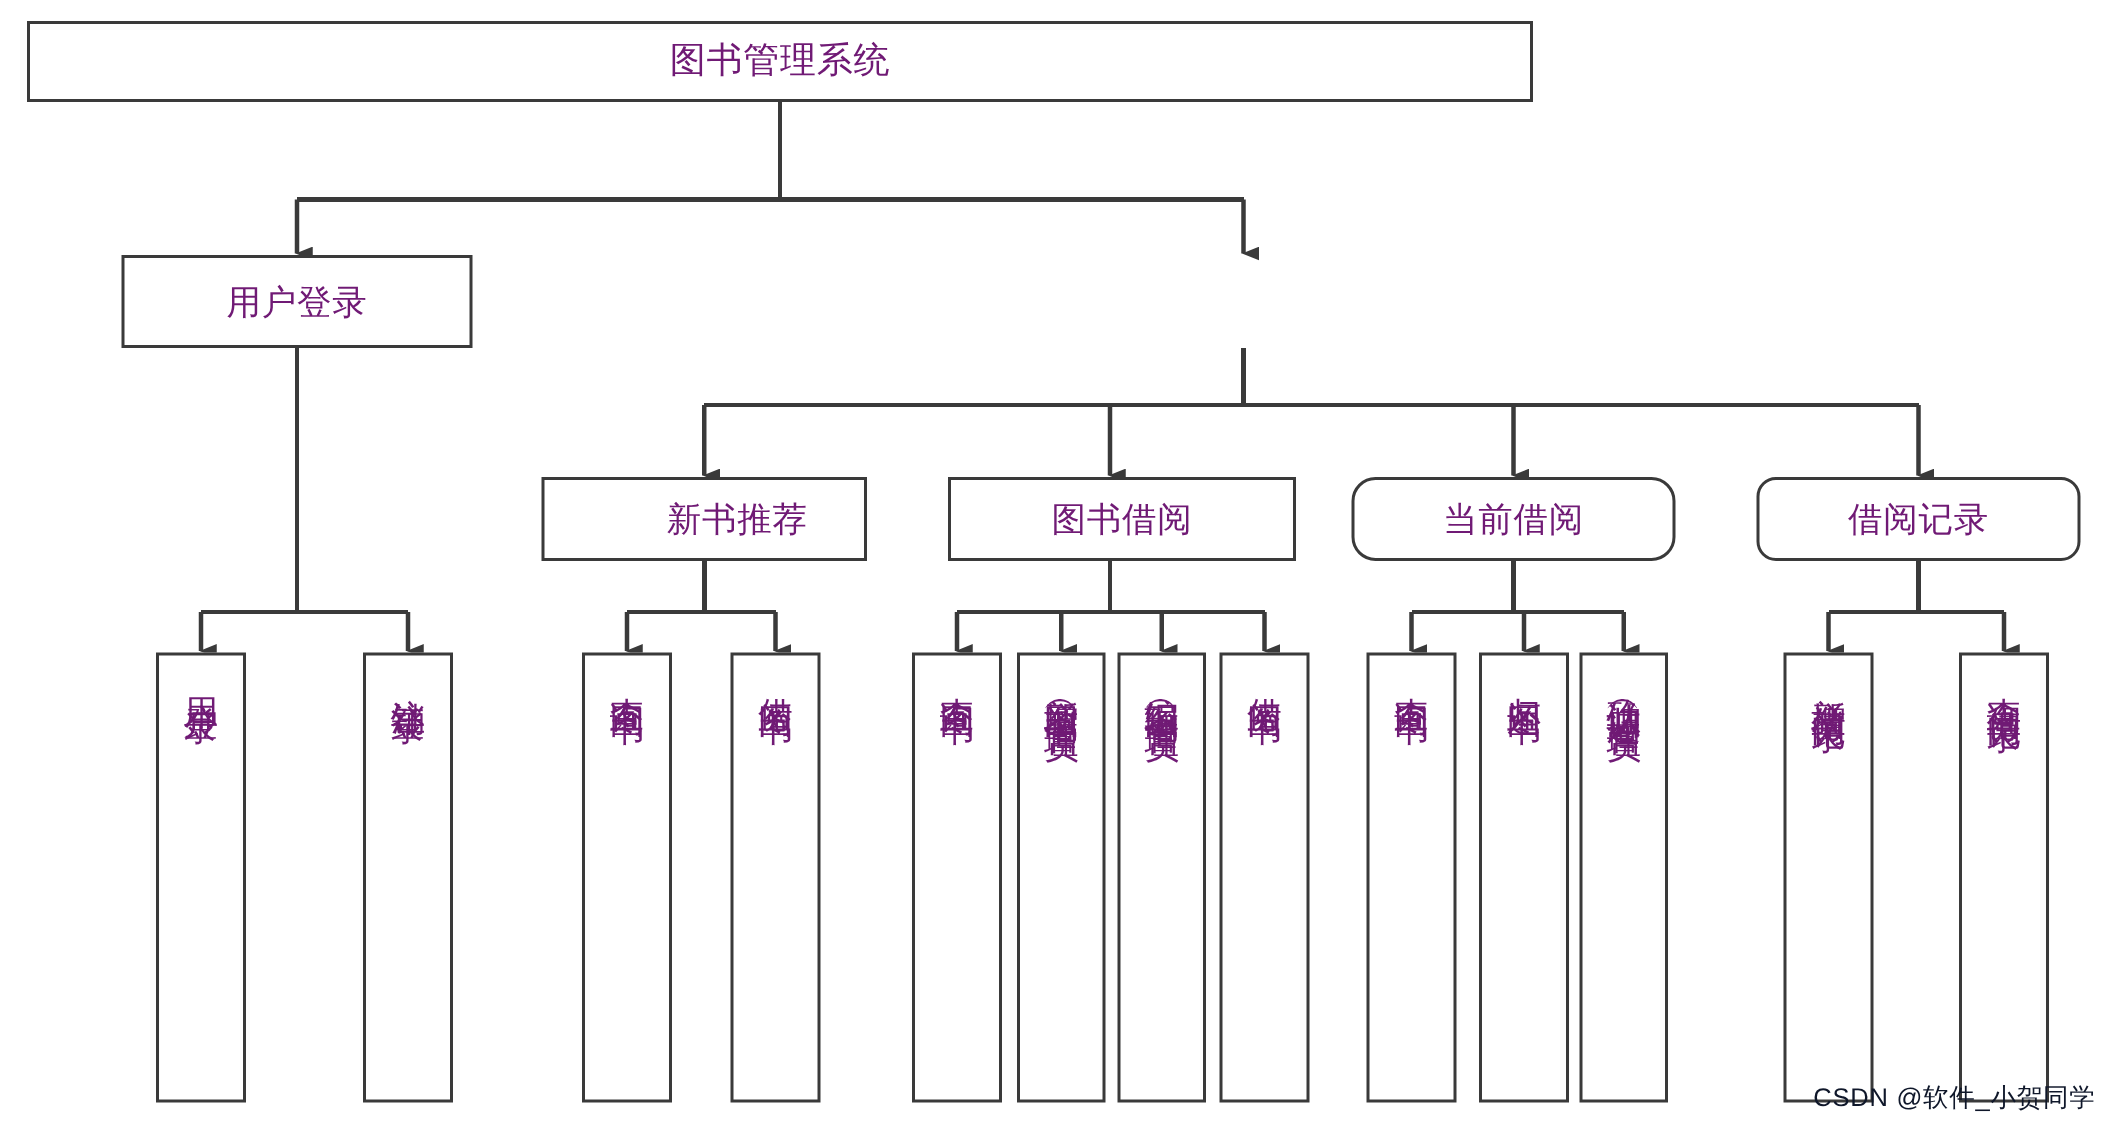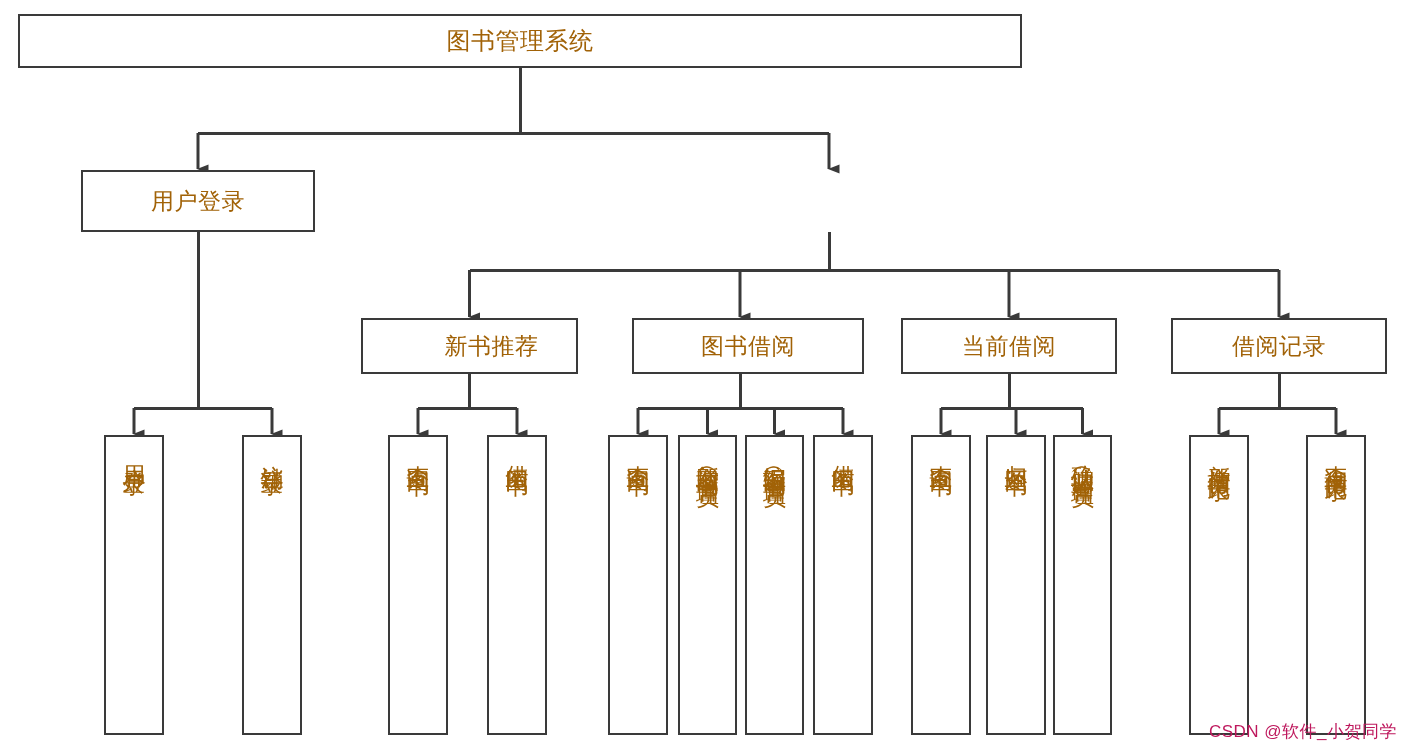--- a/index.html
+++ b/index.html
@@ -31,21 +31,21 @@
     position: absolute;
     box-sizing: border-box;
     background: #ffffff;
     border: 2px solid #3a3a3a;
     display: flex;
     align-items: center;
     justify-content: center;
     overflow: hidden;
   }
   .node-label {
-    color: #a16207;
+    color: #701a75;
     text-align: center;
     line-height: 1.08;
     white-space: nowrap;
   }
   .node.horizontal .node-label {
     font-size: 23px;
     letter-spacing: 0.5px;
   }
   .node.vertical {
     align-items: flex-start;
@@ -58,21 +58,21 @@
     font-size: 23px;
     letter-spacing: 3px;
     line-height: 1;
   }
   .node.root .node-label { font-size: 24px; }
   .watermark {
     position: absolute;
     right: 8px;
     bottom: 4px;
     font-size: 17px;
-    color: #be185d;
+    color: #0f172a;
     white-space: nowrap;
     letter-spacing: 0.5px;
   }
 </style>
 </head>
 <body>
 
 <div id="diagram-root">
 
   <svg class="edges" viewBox="0 0 1405 747">
@@ -126,24 +126,24 @@
   <div class="node horizontal" id="node-l2-0" style="left: 81px; top: 170px; width: 234px; height: 62px;">
     <span class="node-label">用户登录</span>
   </div>
 
   <div class="node horizontal" id="node-l3-0" style="left: 361px; top: 318px; width: 217px; height: 56px; padding-left: 44px;">
     <span class="node-label">新书推荐</span>
   </div>
   <div class="node horizontal" id="node-l3-1" style="left: 632px; top: 318px; width: 232px; height: 56px;">
     <span class="node-label">图书借阅</span>
   </div>
-  <div class="node horizontal" id="node-l3-2" style="left: 901px; top: 318px; width: 216px; height: 56px;">
+  <div class="node horizontal" id="node-l3-2" style="left: 901px; top: 318px; width: 216px; height: 56px; border-radius: 16px;">
     <span class="node-label">当前借阅</span>
   </div>
-  <div class="node horizontal" id="node-l3-3" style="left: 1171px; top: 318px; width: 216px; height: 56px;">
+  <div class="node horizontal" id="node-l3-3" style="left: 1171px; top: 318px; width: 216px; height: 56px; border-radius: 13px;">
     <span class="node-label">借阅记录</span>
   </div>
 
   <div class="node vertical" id="node-leaf-0" style="left: 104px; top: 435px; width: 60px; height: 300px;">
     <span class="node-label">用户登录</span>
   </div>
   <div class="node vertical" id="node-leaf-1" style="left: 242px; top: 435px; width: 60px; height: 300px;">
     <span class="node-label">注销登录</span>
   </div>
   <div class="node vertical" id="node-leaf-2" style="left: 388px; top: 435px; width: 60px; height: 300px;">

